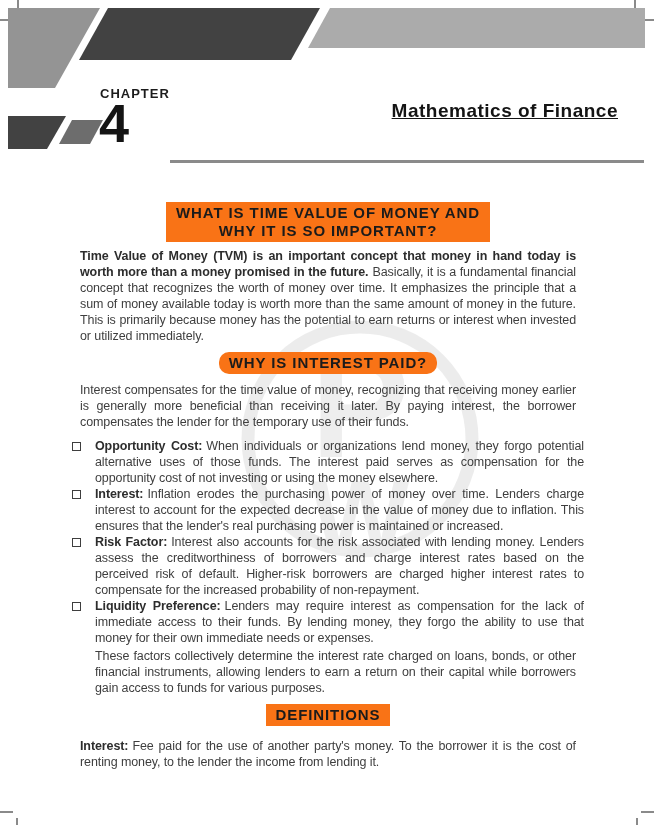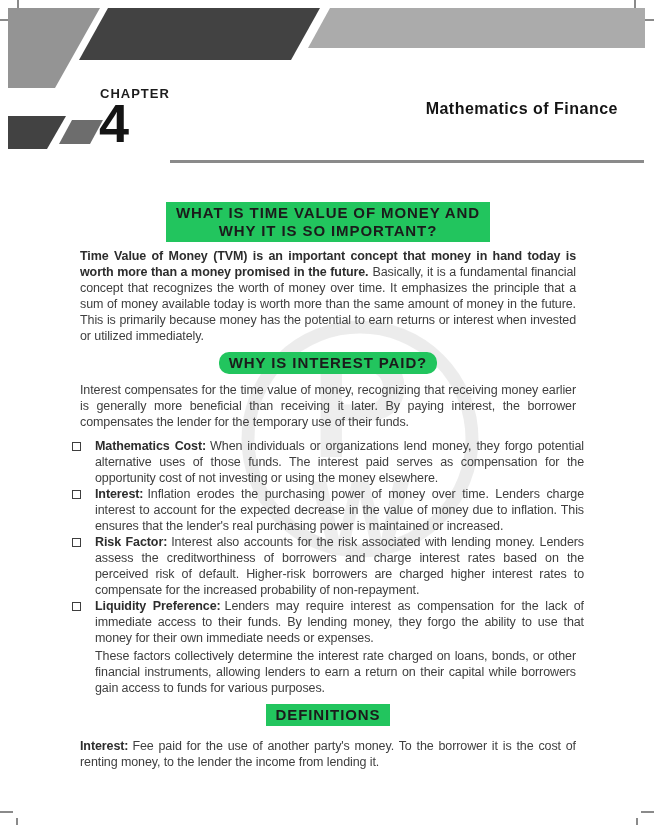--- a/index.html
+++ b/index.html
@@ -22,32 +22,32 @@
   .chapter-label{
     position:absolute;left:100px;top:86px;z-index:3;
     font-size:13px;font-weight:bold;letter-spacing:1px;color:#1c1c1c;
   }
   .chapter-num{
     position:absolute;left:90px;top:96px;width:48px;z-index:3;text-align:center;
     font-size:54px;font-weight:bold;color:#141414;line-height:1;
   }
   .page-title{
     position:absolute;right:36px;top:100px;z-index:3;
-    font-size:16px;font-weight:bold;color:#141414;letter-spacing:0.5px;white-space:nowrap;
+    font-size:19px;font-weight:bold;color:#141414;letter-spacing:0.5px;white-space:nowrap;text-decoration:underline;
   }
   .title-rule{position:absolute;left:170px;top:160px;width:474px;height:3px;background:#8a8a8a;z-index:2;}
   
   .watermark{position:absolute;left:222px;top:305px;z-index:0;opacity:0.55;}
   
   .content{
     position:absolute;left:72px;top:202px;width:512px;z-index:1;
     font-size:12.5px;line-height:16px;color:#3e3e3e;text-align:justify;letter-spacing:-0.1px;
   }
   .hbox{
-    width:fit-content;margin:0 auto;background:#22c55e;
+    width:fit-content;margin:0 auto;background:#f97316;
     padding:2px 10px;font-size:15px;line-height:18px;font-weight:bold;
     color:#1b1b1b;text-align:center;letter-spacing:0.9px;
   }
   .h2m{margin-top:5px;margin-bottom:6px;border-radius:10px;}
   .h3m{margin-top:6px;margin-bottom:12px;}
   p{margin:8px;}
   .p-top{margin-top:6px;}
   .lead{font-weight:bold;color:#2d2d2d;padding-right:4px;}
   .bullet{display:flex;margin:0;}
   .marker-cell{flex:0 0 23px;padding-top:4px;}
@@ -97,21 +97,21 @@
     </div>
     <p class="p-top"><span class="lead">Time Value of Money (TVM) is an important concept that money in hand today is worth more than a money promised in the future.</span><span>Basically, it is a fundamental financial concept that recognizes the worth of money over time. It emphasizes the principle that a sum of money available today is worth more than the same amount of money in the future. This is primarily because money has the potential to earn returns or interest when invested or utilized immediately.</span></p>
 
     <div class="hbox h2m">WHY IS INTEREST PAID?</div>
     <p>Interest compensates for the time value of money, recognizing that receiving money earlier is generally more beneficial than receiving it later. By paying interest, the borrower compensates the lender for the temporary use of their funds.</p>
 
     <div class="bullet">
       <div class="marker-cell">
           <div class="sq"></div>
         </div>
-      <div class="btxt"><span class="lead">Mathematics Cost:</span><span>When individuals or organizations lend money, they forgo potential alternative uses of those funds. The interest paid serves as compensation for the opportunity cost of not investing or using the money elsewhere.</span></div>
+      <div class="btxt"><span class="lead">Opportunity Cost:</span><span>When individuals or organizations lend money, they forgo potential alternative uses of those funds. The interest paid serves as compensation for the opportunity cost of not investing or using the money elsewhere.</span></div>
     </div>
     <div class="bullet">
       <div class="marker-cell">
           <div class="sq"></div>
         </div>
       <div class="btxt"><span class="lead">Interest:</span><span>Inflation erodes the purchasing power of money over time. Lenders charge interest to account for the expected decrease in the value of money due to inflation. This ensures that the lender's real purchasing power is maintained or increased.</span></div>
     </div>
     <div class="bullet">
       <div class="marker-cell">
           <div class="sq"></div>

